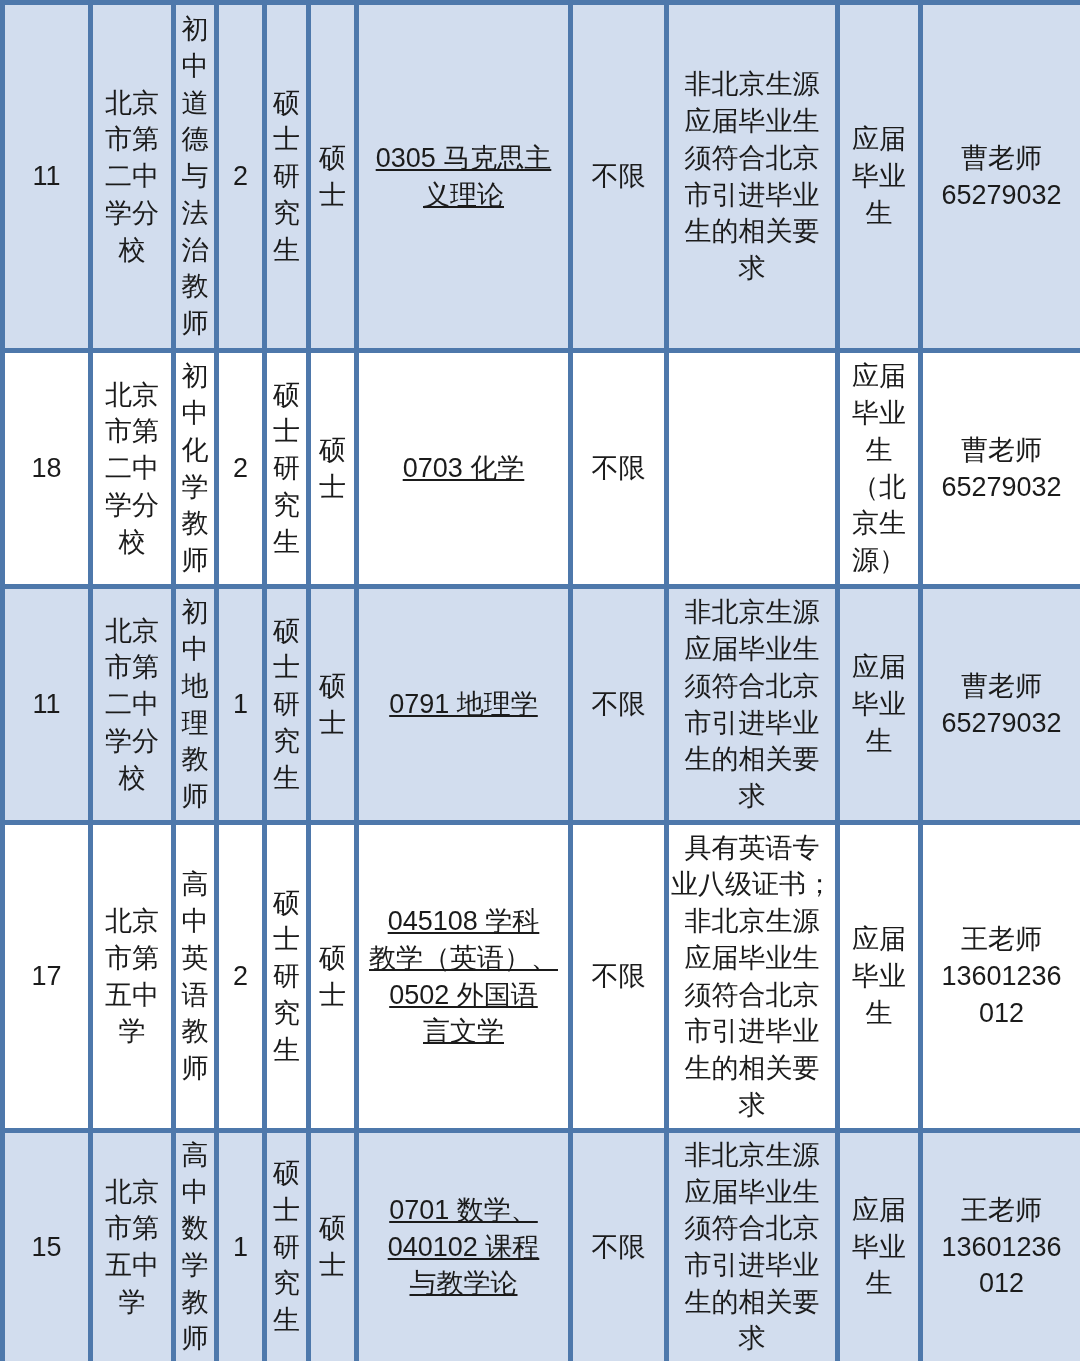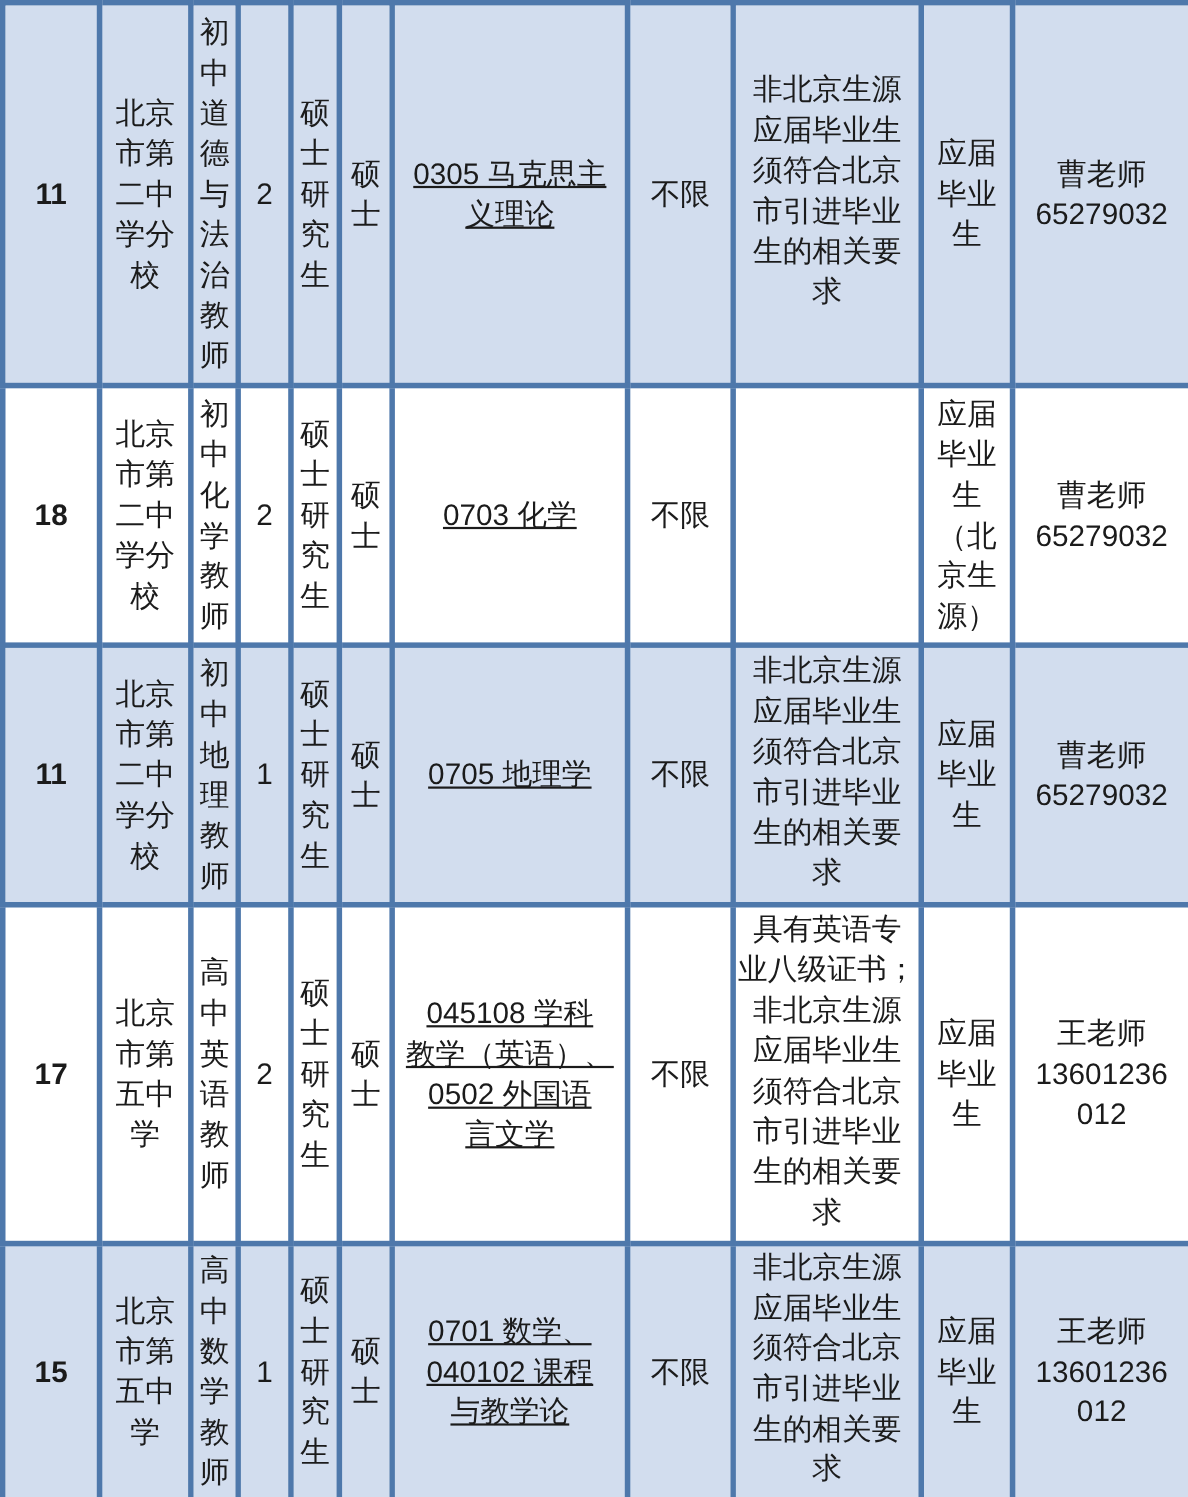--- a/index.html
+++ b/index.html
@@ -34,34 +34,33 @@
   tr.stripe td { background: #d2ddee; }
   tr.plain  td { background: #ffffff; }
 
   tr.rh1 { height: 348px; }
   tr.rh2 { height: 236px; }
   tr.rh3 { height: 236px; }
   tr.rh4 { height: 308px; }
   tr.rh5 { height: 233px; }
 
   td.c-num {
-    font-weight: bold;
+    font-weight: normal;
     font-size: 29px;
   }
   td.c-major {
     text-align: left;
     padding-left: 16px;
     padding-right: 4px;
     text-decoration: underline;
   }
   td.c-req {
     text-align: left;
     padding-left: 12px;
     padding-right: 4px;
-    font-family: Liberation Mono, monospace;
   }
 </style>
 </head>
 <body>
 
 <div class="page">
   <table class="job-table">
     <colgroup>
       <col style="width:88px">
       <col style="width:83px">
@@ -165,21 +164,21 @@
 教
 师</td>
       <td class="c-count">1</td>
       <td class="c-edu">硕
 士
 研
 究
 生</td>
       <td class="c-deg">硕
 士</td>
-      <td class="c-major">0705 地理学</td>
+      <td class="c-major">0791 地理学</td>
       <td class="c-age">不限</td>
       <td class="c-req">非北京生源
 应届毕业生
 须符合北京
 市引进毕业
 生的相关要
 求</td>
       <td class="c-src">应届
 毕业
 生</td>

